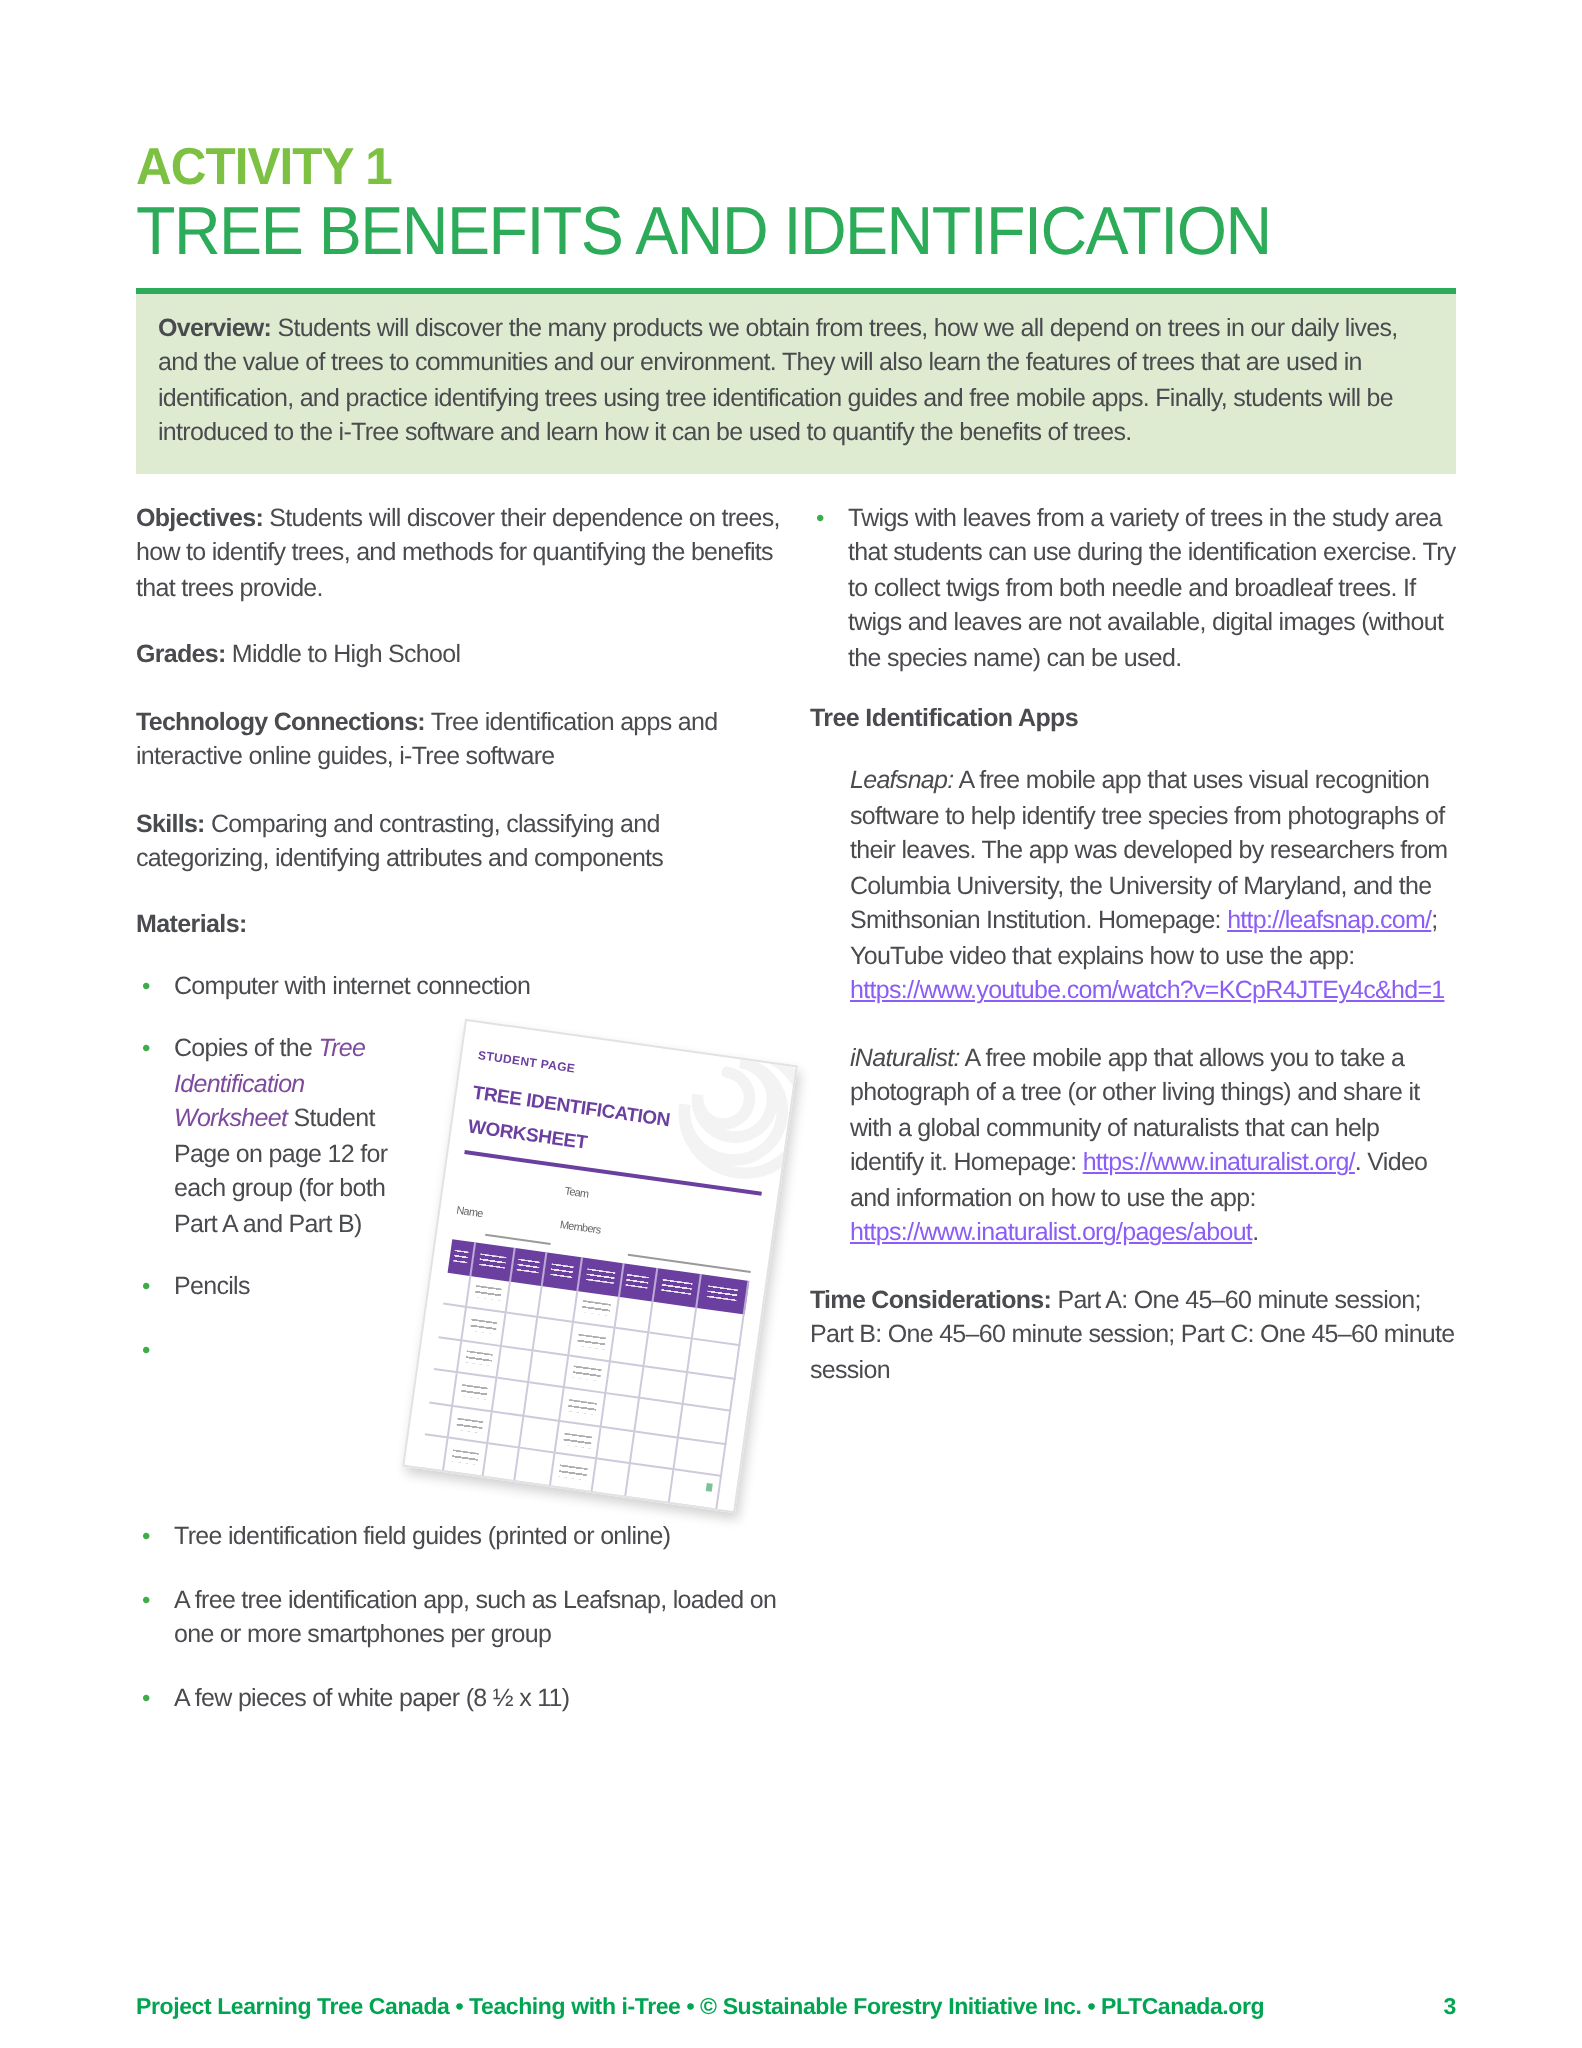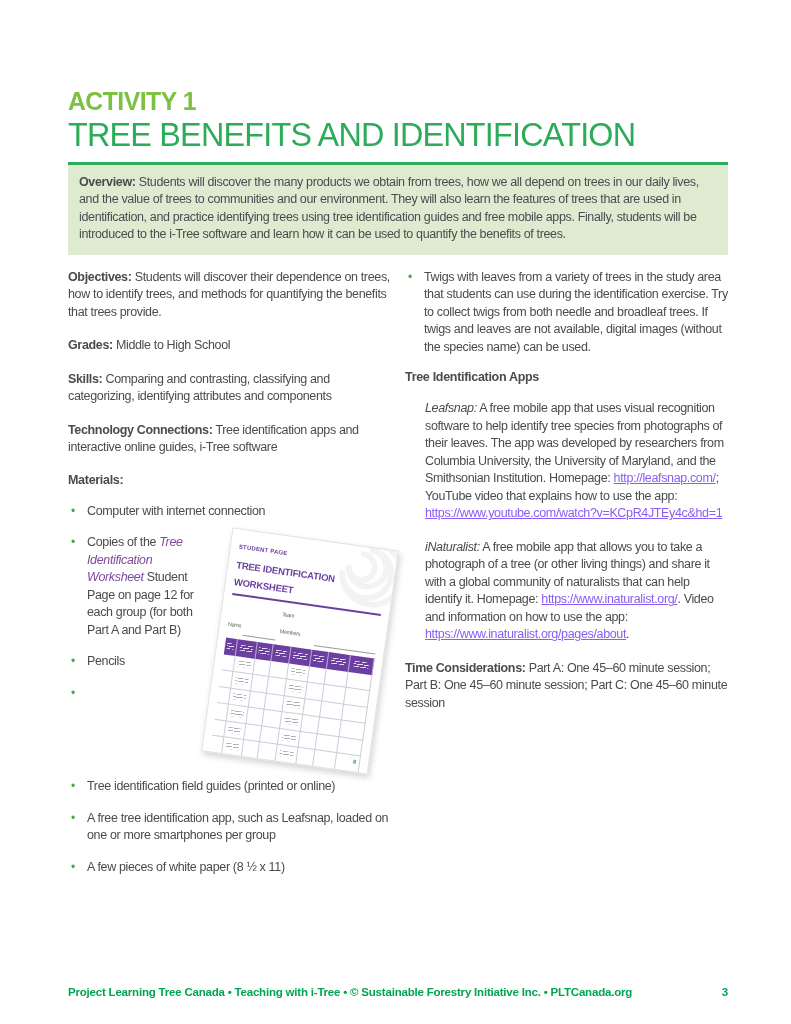--- a/index.html
+++ b/index.html
@@ -7,21 +7,21 @@
     position:relative;
     width:791px;height:1024px;
     background:#ffffff;
     font-family:"Liberation Sans","DejaVu Sans",sans-serif;
     color:#4a4b4f;
     overflow:hidden;
   }
   .content{position:absolute;left:68px;top:0;width:660px;}
 
   
-  .hdr{padding-top:88px;}
+  .hdr{padding-top:70px;}
   .cond{display:inline-block;transform:scaleX(.95);transform-origin:0 50%;white-space:nowrap;}
   .activity{
     font-size:26px;font-weight:bold;color:#7cc142;
     letter-spacing:-.5px;line-height:1.05;
   }
   .doc-title{
     font-size:34px;font-weight:normal;color:#2cab59;
     letter-spacing:-.8px;line-height:1.05;margin-top:2px;
   }
   .title-rule{height:3px;background:#2cab59;margin-top:9px;}
@@ -92,21 +92,21 @@
     display:flex;align-items:center;justify-content:center;
   }
   .wsc .smudge{
     display:block;width:72%;height:6px;
     background:repeating-linear-gradient(rgba(95,95,100,.5) 0 .9px,transparent .9px 3px);
   }
   .ws-pagenum{position:absolute;right:12px;bottom:8px;width:3px;height:4px;background:#43a96b;opacity:.7;}
 
   
   .footer{
-    position:absolute;left:68px;right:63px;bottom:26px;
+    position:absolute;left:68px;right:63px;bottom:14px;
     display:flex;justify-content:space-between;align-items:baseline;
     color:#00a551;font-weight:bold;font-size:11.5px;letter-spacing:-.2px;
   }
   .clear{clear:both;}
 </style>
 </head>
 <body>
 
 <div class="page">
   <div class="content">
@@ -119,22 +119,22 @@
 
     <div class="overview">
       <span class="blabel">Overview:</span><span> Students will discover the many products we obtain from trees, how we all depend on trees in our daily lives, and the value of trees to communities and our environment. They will also learn the features of trees that are used in identification, and practice identifying trees using tree identification guides and free mobile apps. Finally, students will be introduced to the i-Tree software and learn how it can be used to quantify the benefits of trees.</span>
     </div>
 
     <div class="cols">
 
       <div class="col-l">
         <p class="para"><span class="blabel">Objectives:</span><span> Students will discover their dependence on trees, how to identify trees, and methods for quantifying the benefits that trees provide.</span></p>
         <p class="para"><span class="blabel">Grades:</span><span> Middle to High School</span></p>
+        <p class="para"><span class="blabel">Technology Connections:</span><span> Tree identification apps and interactive online guides, i-Tree software</span></p>
         <p class="para"><span class="blabel">Skills:</span><span> Comparing and contrasting, classifying and categorizing, identifying attributes and components</span></p>
-        <p class="para"><span class="blabel">Technology Connections:</span><span> Tree identification apps and interactive online guides, i-Tree software</span></p>
         <p class="heading">Materials:</p>
 
         <ul class="mats">
           <li><span class="bullet">•</span><span>Computer with internet connection</span></li>
 
           <li>
             
             <div class="ws-float">
               <div class="ws">
                 <svg class="ws-swirl" viewBox="0 0 100 100">

